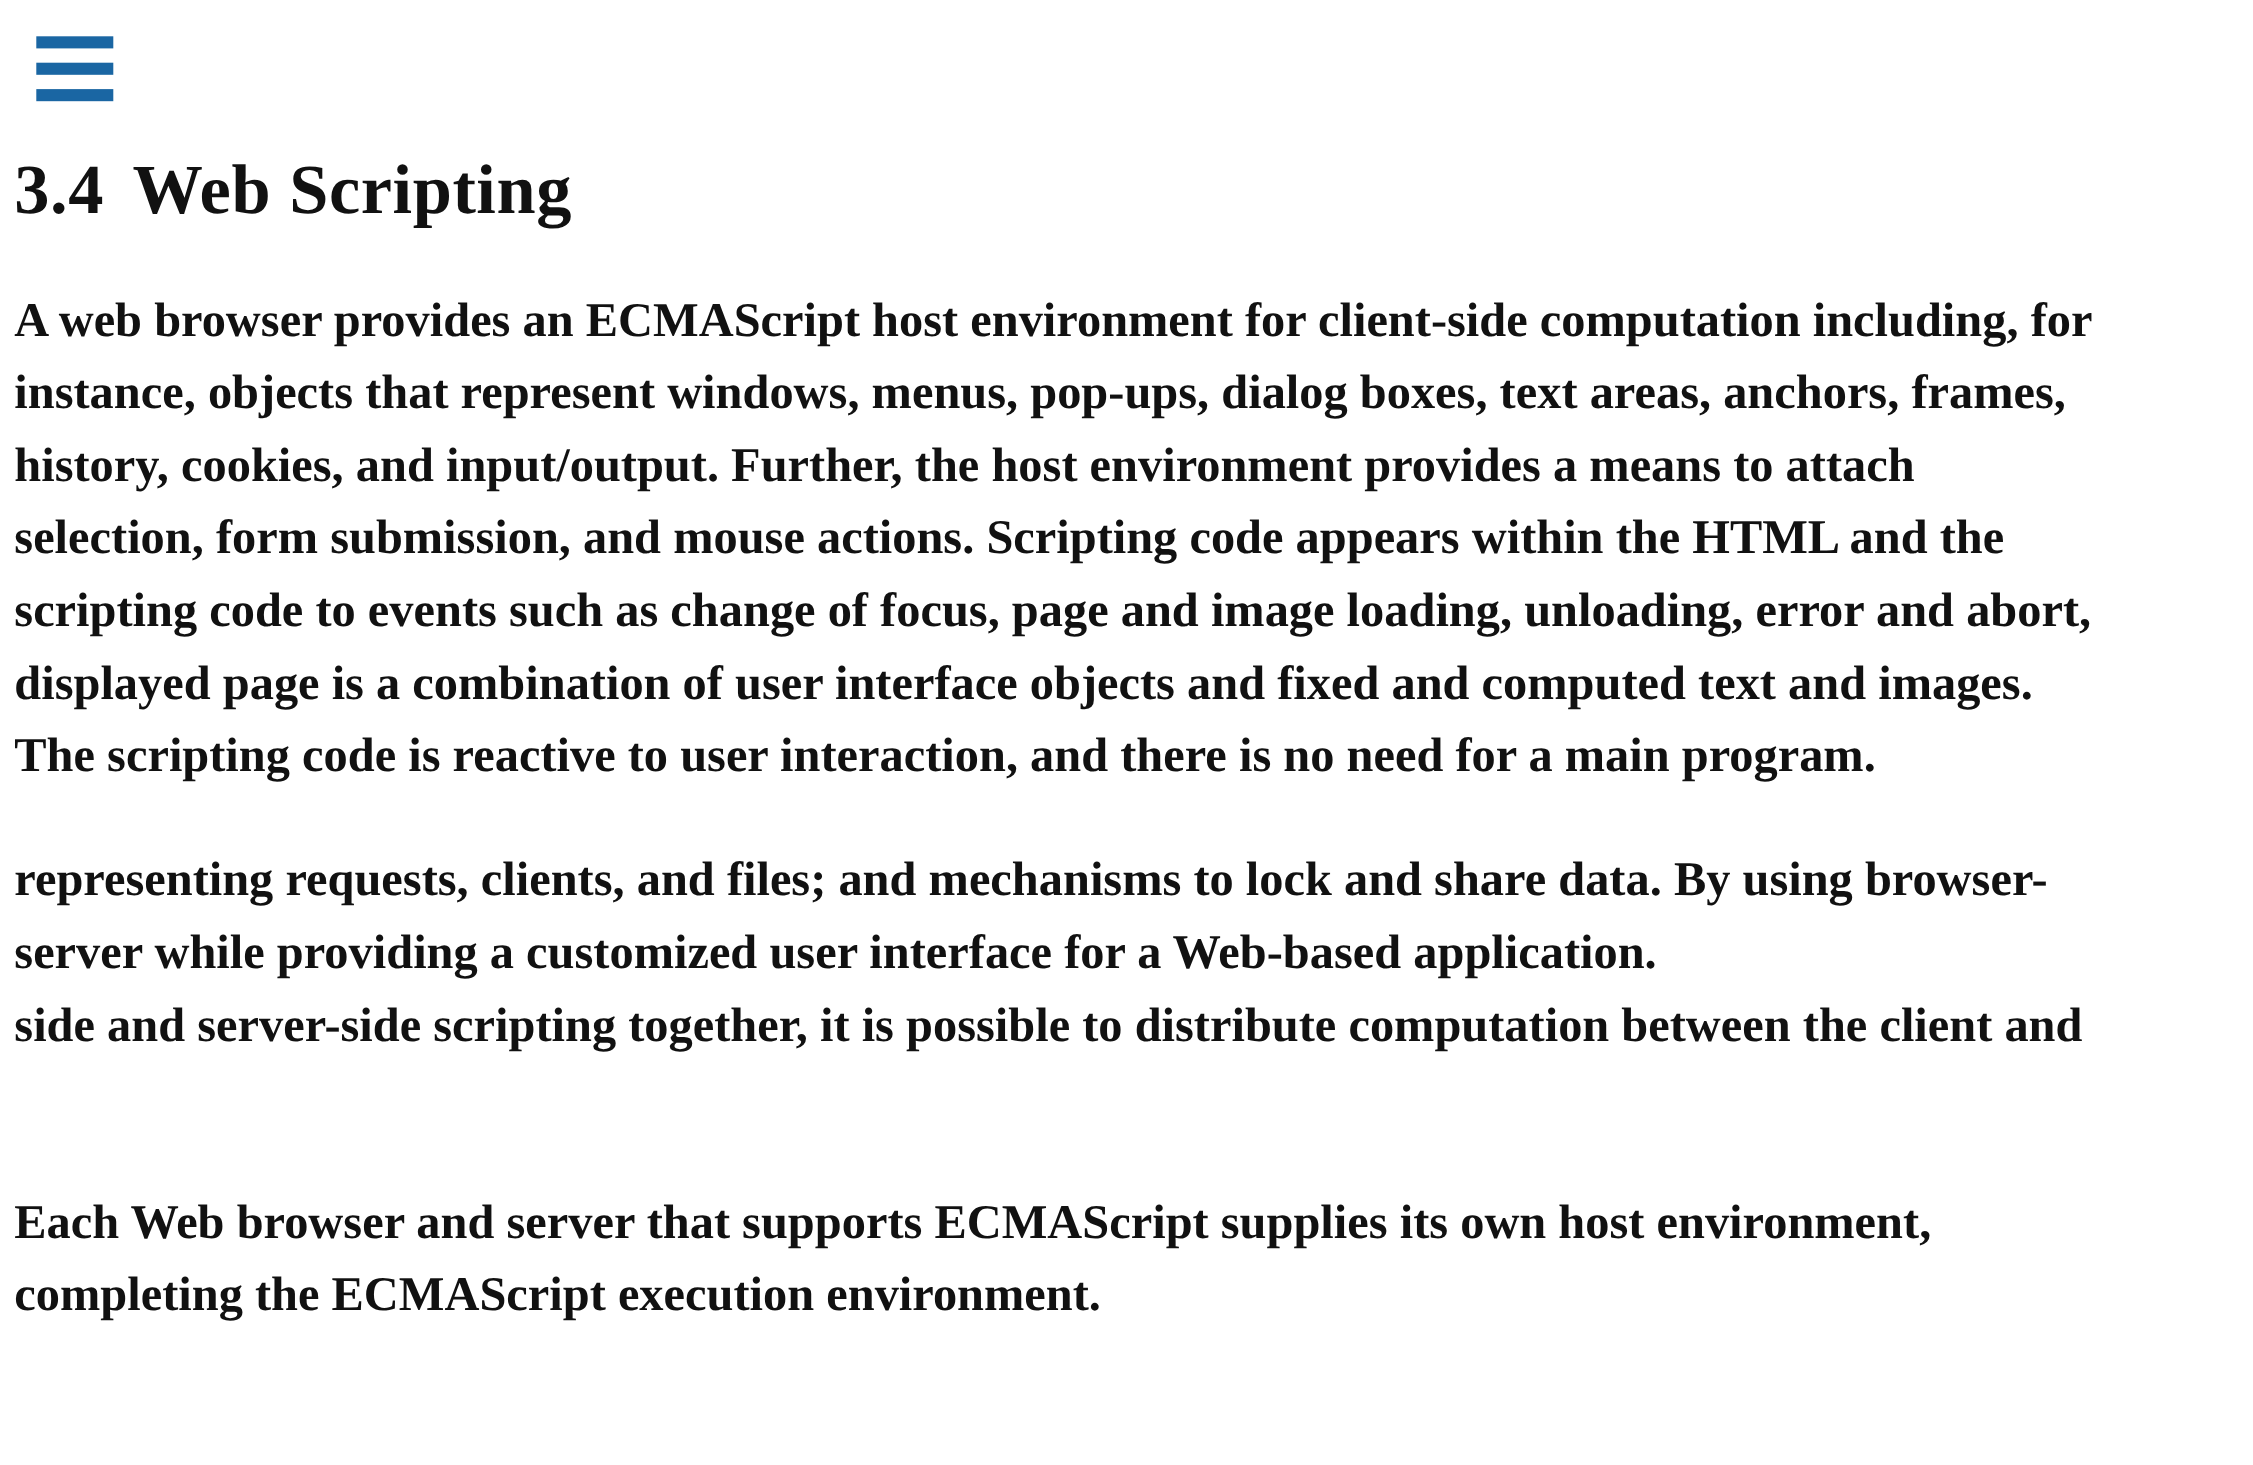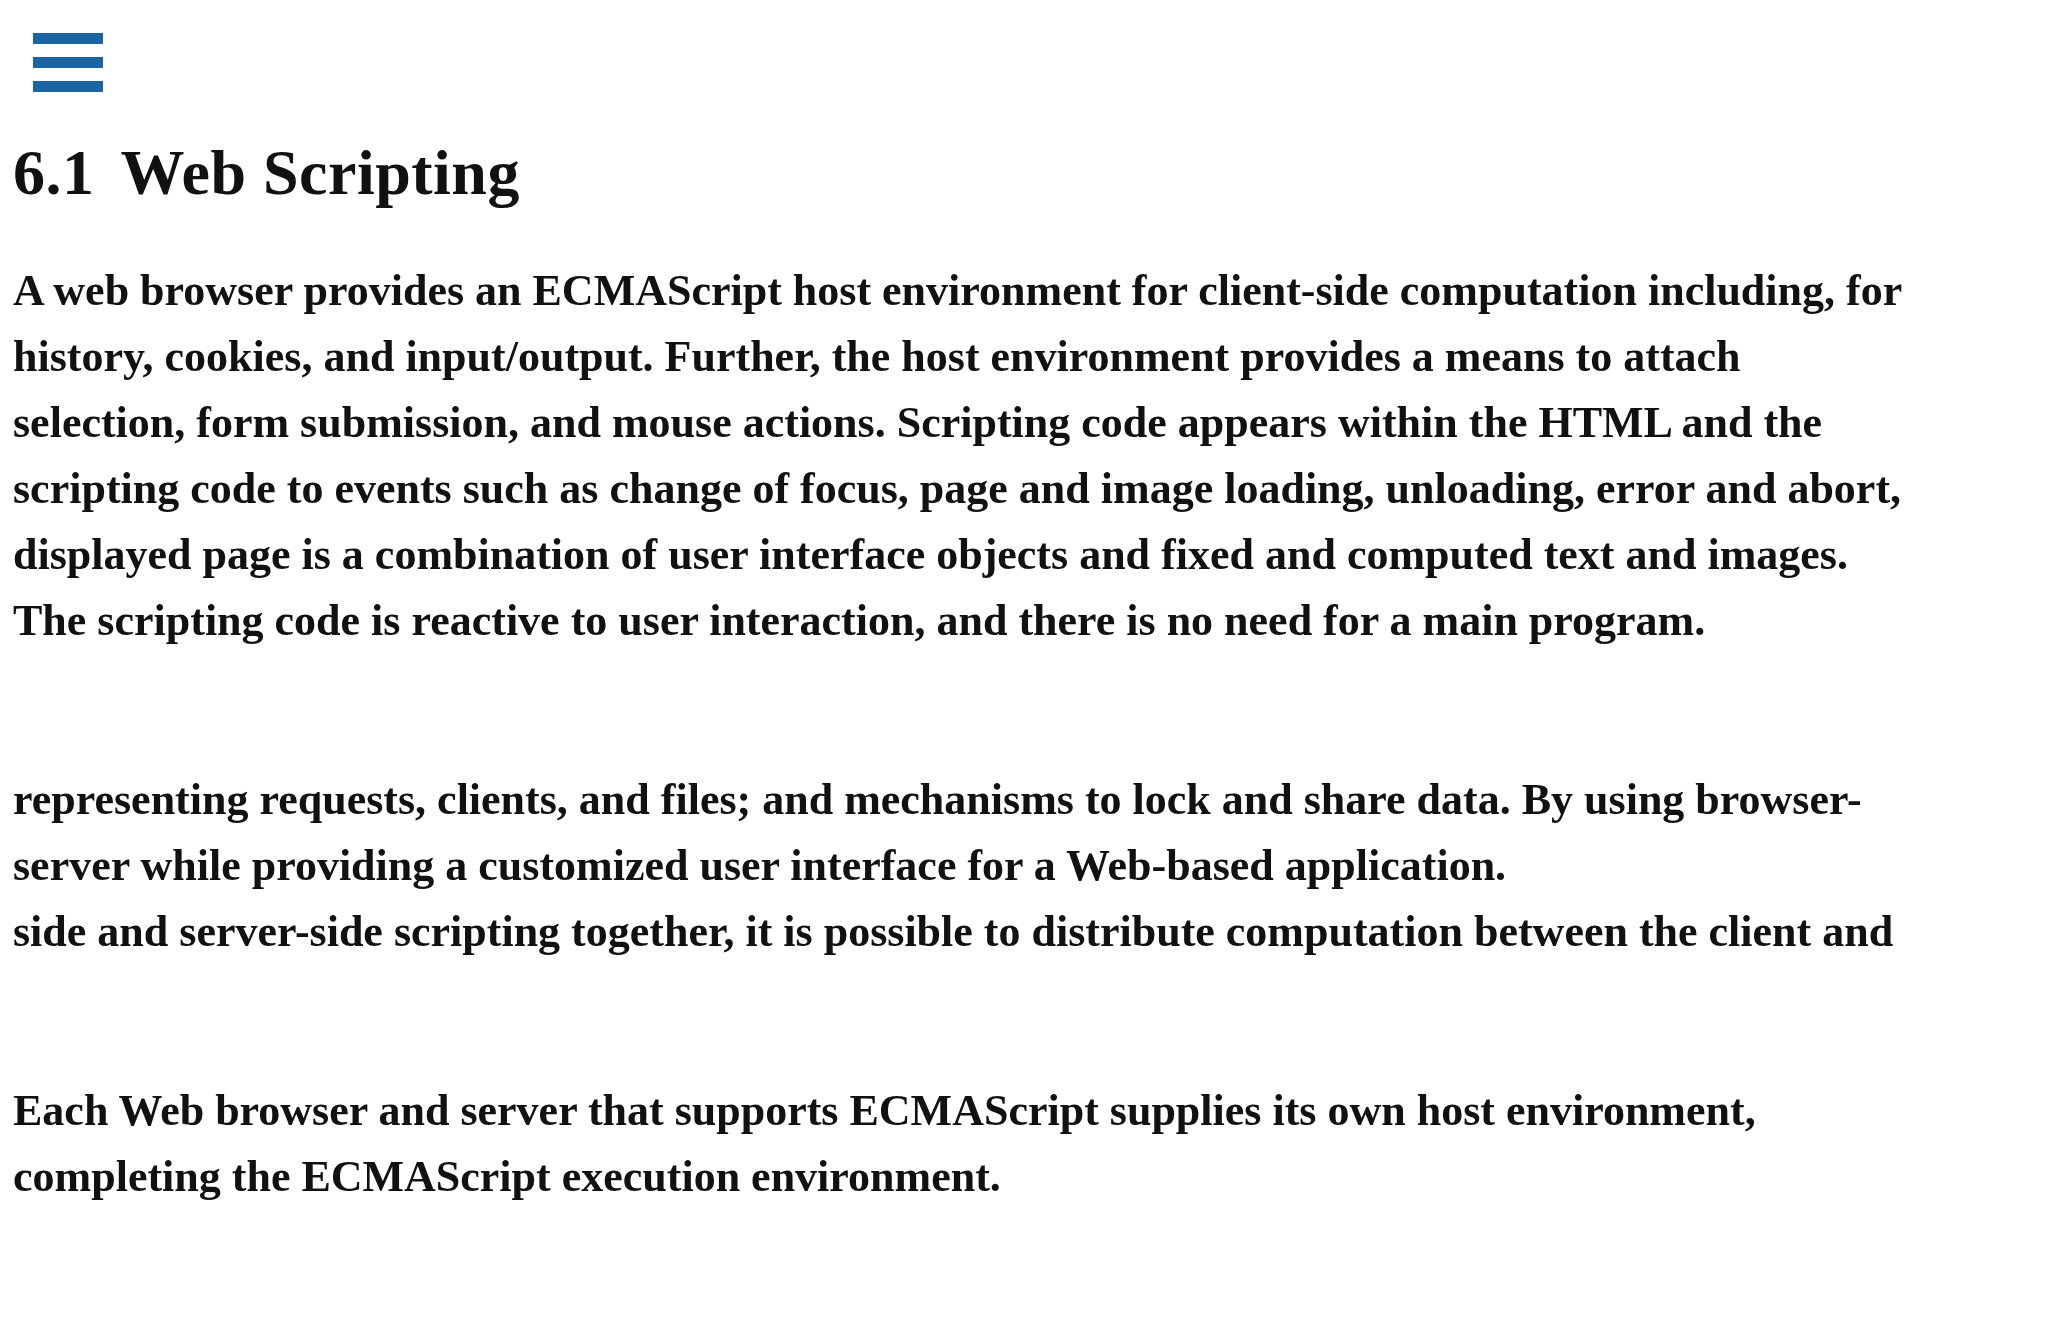--- a/index.html
+++ b/index.html
@@ -71,25 +71,26 @@
 <body>
 
 <div class="menu-button">
   <div class="bar b1"></div>
   <div class="bar b2"></div>
   <div class="bar b3"></div>
 </div>
 
 <div class="content">
   <h1>
-    <span class="secnum">6.1</span><span>Web Scripting</span>
+    <span class="secnum">3.4</span><span>Web Scripting</span>
   </h1>
 
   <p class="para" id="p1">
     <span class="line">A web browser provides an ECMAScript host environment for client-side computation including, for</span>
+    <span class="line">instance, objects that represent windows, menus, pop-ups, dialog boxes, text areas, anchors, frames,</span>
     <span class="line">history, cookies, and input/output. Further, the host environment provides a means to attach</span>
     <span class="line">selection, form submission, and mouse actions. Scripting code appears within the HTML and the</span>
     <span class="line">scripting code to events such as change of focus, page and image loading, unloading, error and abort,</span>
     <span class="line">displayed page is a combination of user interface objects and fixed and computed text and images.</span>
     <span class="line">The scripting code is reactive to user interaction, and there is no need for a main program.</span>
   </p>
 
   <p class="para" id="p2">
     <span class="line">representing requests, clients, and files; and mechanisms to lock and share data. By using browser-</span>
     <span class="line">server while providing a customized user interface for a Web-based application.</span>

